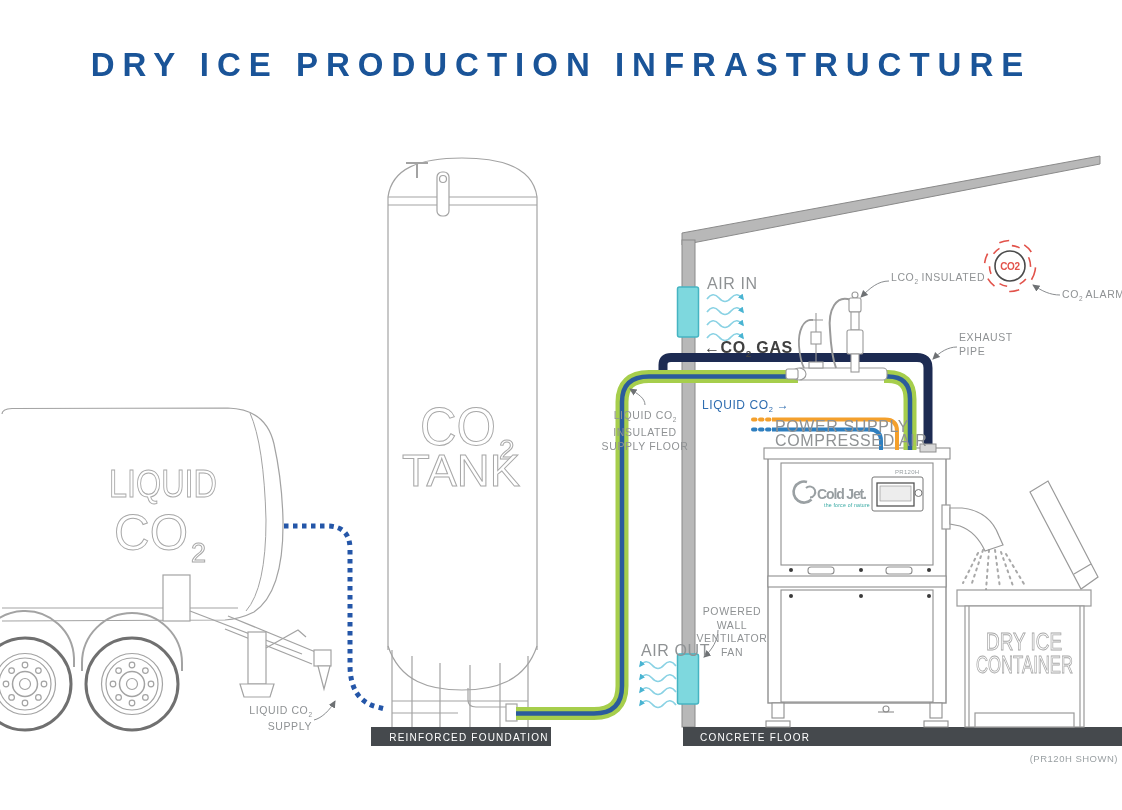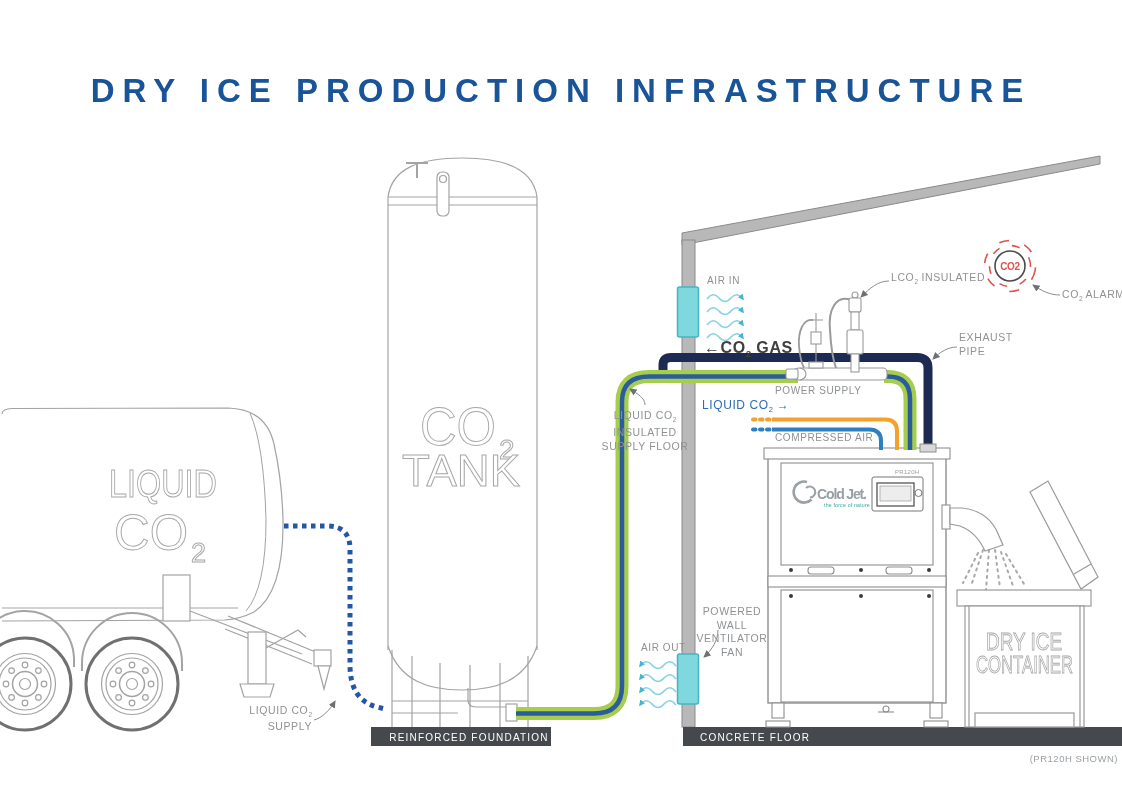--- a/index.html
+++ b/index.html
@@ -1,24 +1,24 @@
 <!DOCTYPE html>
 <html><head>
 <meta charset="utf-8">
 <style>
   html,body { margin:0; padding:0; background:#fff; }
   .stage { position:relative; width:1122px; height:810px; background:#ffffff; overflow:hidden;
            font-family:"Liberation Sans", sans-serif; }
   .title { position:absolute; left:0; right:0; top:46px; text-align:center;
-           font-size:33px; font-weight:800; letter-spacing:8px; color:#1a5498;margin-top:26px; }
+           font-size:33px; font-weight:800; letter-spacing:8px; color:#1a5498; }
   .lbl { position:absolute; font-size:11px; line-height:1.3; color:#8f9294; letter-spacing:0.6px; white-space:nowrap; }
   .lbl sub { font-size:0.62em; letter-spacing:0; }
   .navy  { color:#404040; font-weight:700; font-size:16px; }
   .blue  { color:#2f6db0; font-weight:400; font-size:12px;margin-top:18px; }
-  .small { font-size:10px; }
+  .small { font-size:16px; }
   .center { text-align:center; white-space:normal; }
   .right  { text-align:right; white-space:normal; }
   .white  { color:#ffffff; letter-spacing:1.2px; font-size:10px; }
   .footnote { color:#9aa0a3; font-size:9.5px; letter-spacing:0.5px; }
   svg { position:absolute; left:0; top:0; }
   svg text { font-family:"Liberation Sans", sans-serif; }
 </style>
 </head>
 <body>
 
@@ -256,21 +256,21 @@
   <div class="lbl navy" style="left:704px; top:338px;"><span>←</span><span>CO</span><sub>2</sub><span> GAS</span></div>
 
   <div class="lbl blue" style="left:702px; top:380px;"><span>LIQUID CO</span><sub>2</sub><span> →</span></div>
 
   <div class="lbl center" style="left:598px; top:408px; width:94px; font-size:10.5px; line-height:1.35;">
     <span>LIQUID CO</span><sub>2</sub><br>
     <span>INSULATED</span><br>
     <span>SUPPLY FLOOR</span>
   </div>
 
-  <div class="lbl small" style="left:775px; top:384px;">POWER SUPPLY</div>
+  <div class="lbl small" style="left:775px; top:417px;">POWER SUPPLY</div>
   <div class="lbl small" style="left:775px; top:431px;">COMPRESSED AIR</div>
 
   <div class="lbl" style="left:891px; top:271px; font-size:10.5px;"><span>LCO</span><sub>2</sub><span> INSULATED</span></div>
 
   <div class="lbl" style="left:959px; top:331px; font-size:10.5px;">
     <span>EXHAUST</span><br>
     <span>PIPE</span>
   </div>
 
   <div class="lbl" style="left:1062px; top:288px; font-size:10.5px;"><span>CO</span><sub>2</sub><span> ALARM</span></div>

